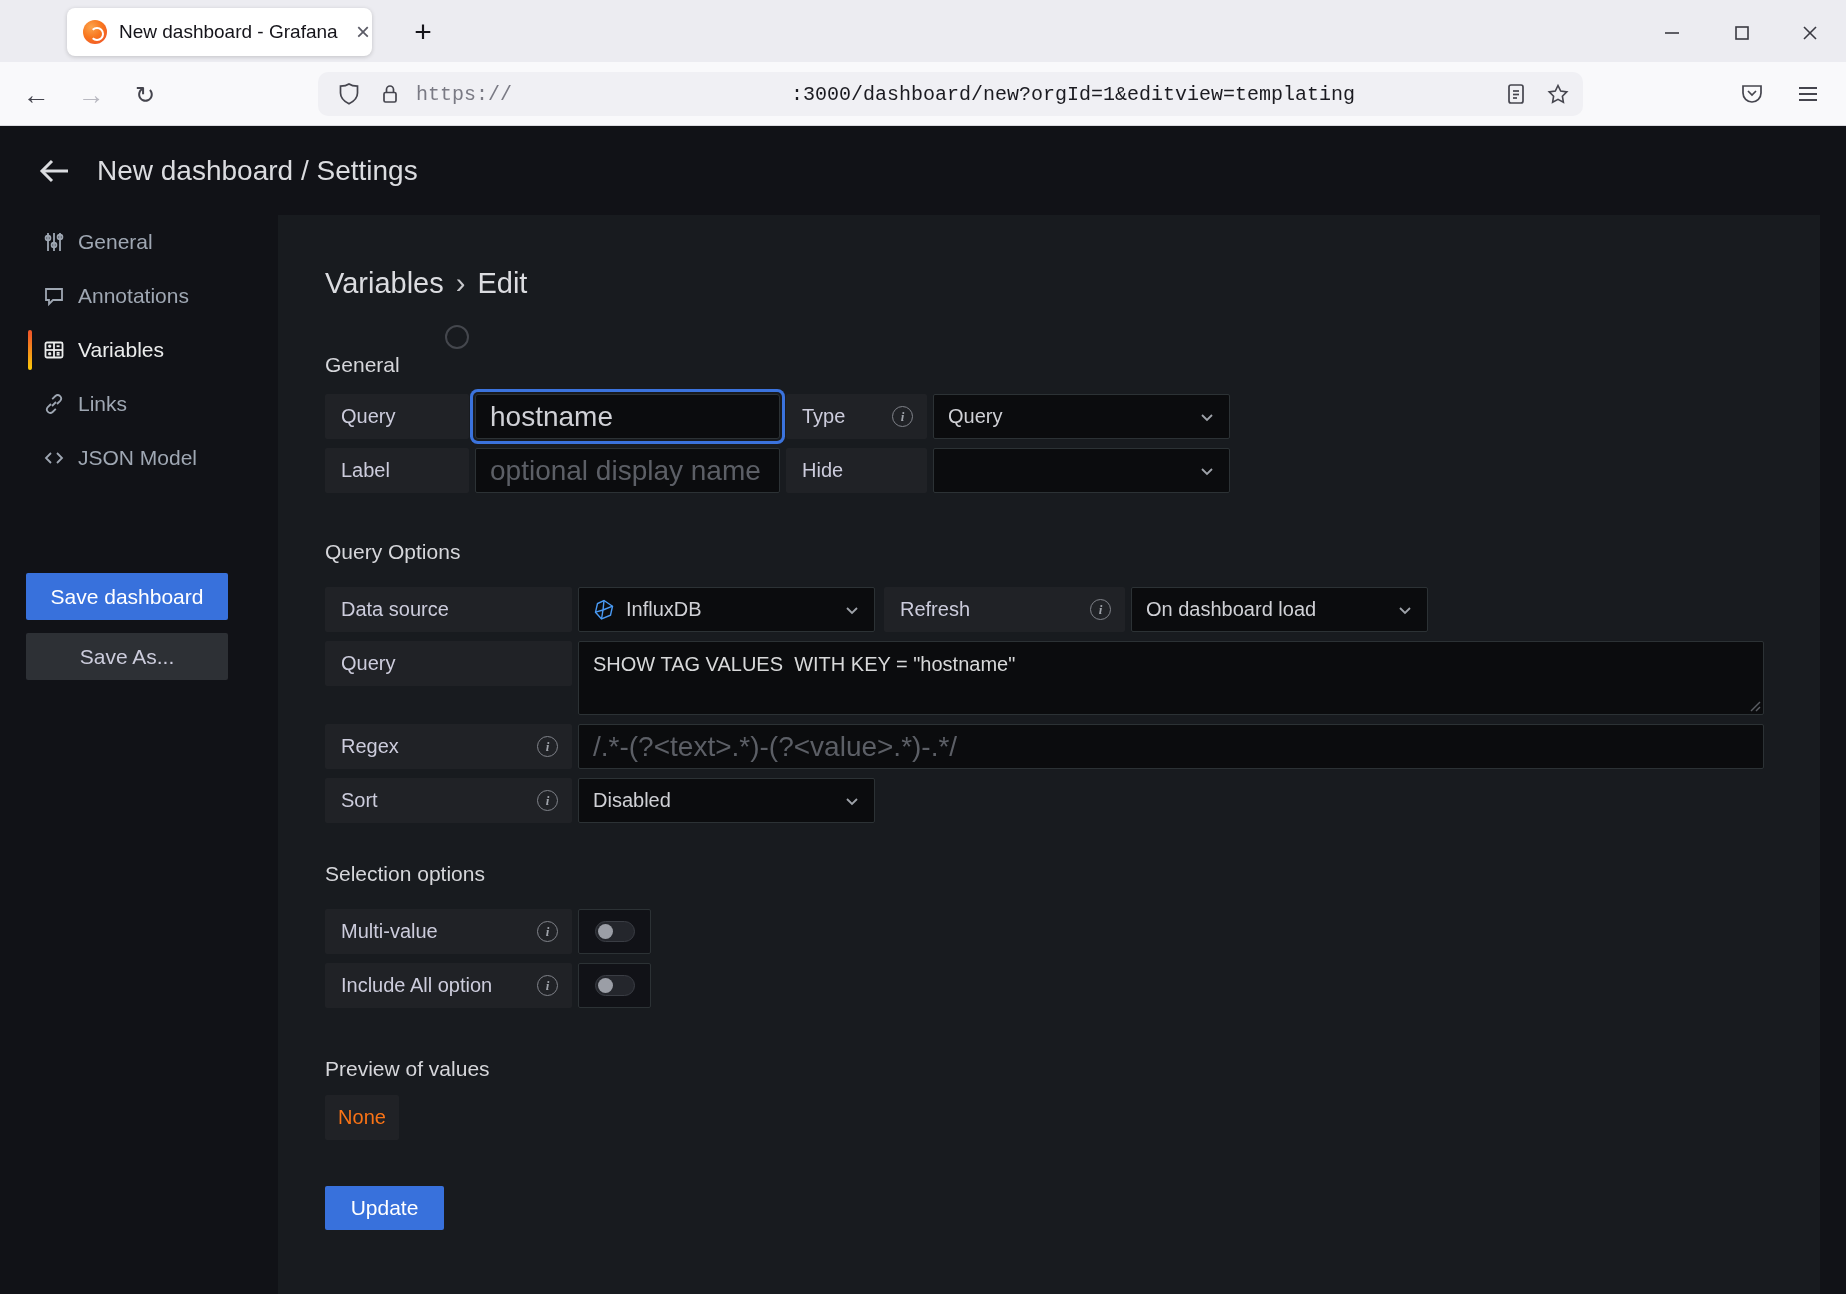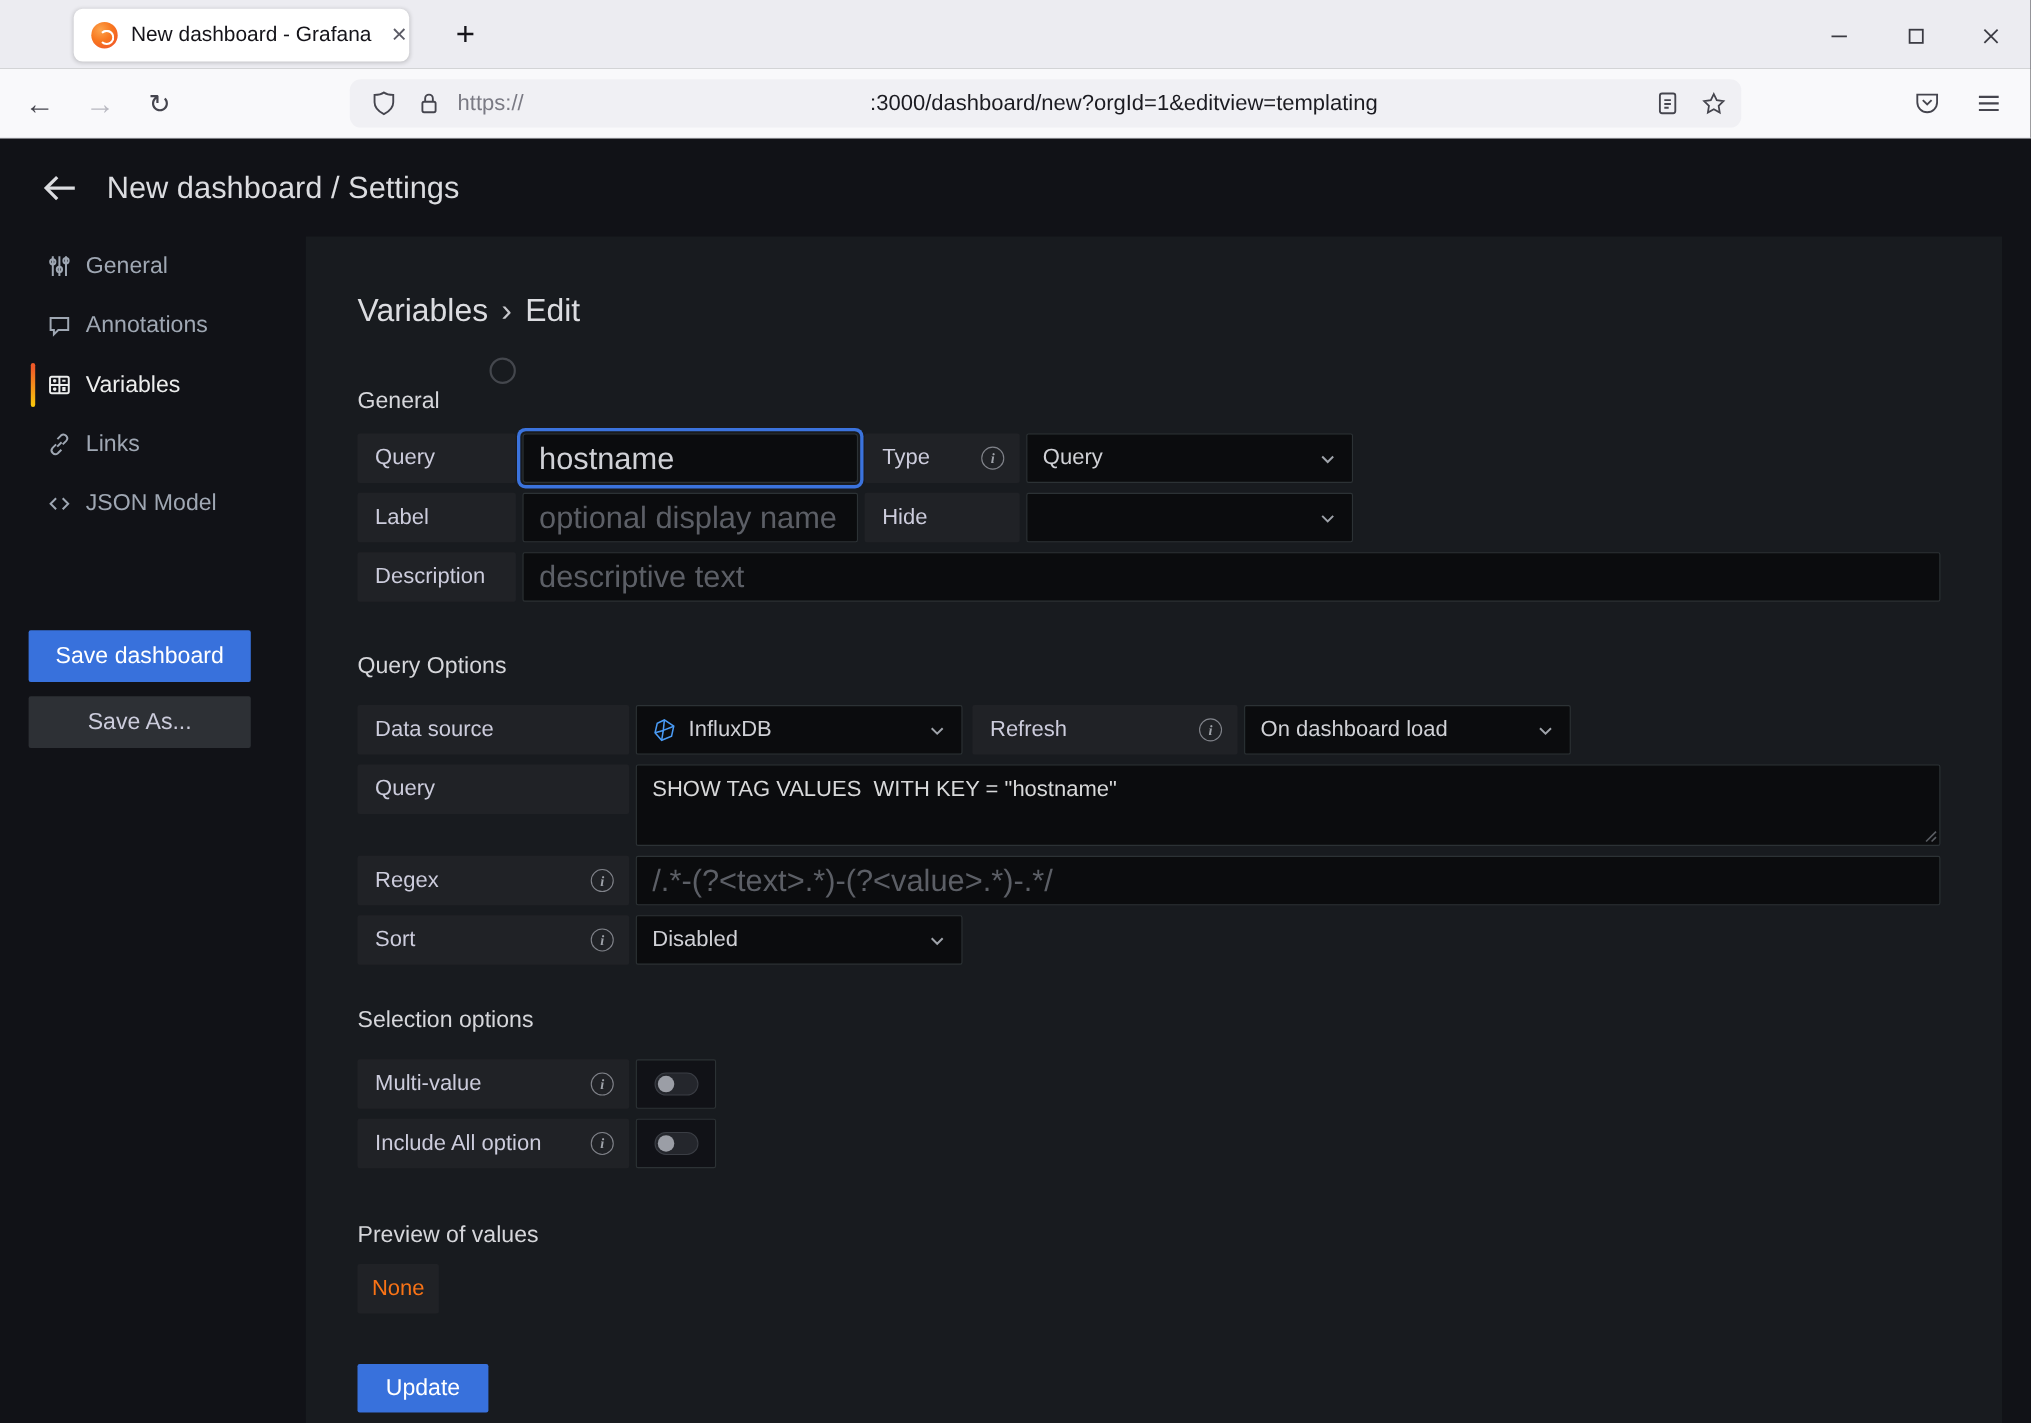--- a/index.html
+++ b/index.html
@@ -23,21 +23,21 @@
   .winctl { position:absolute; top:18px; width:48px; height:30px; display:flex; align-items:center; justify-content:center; }
   .winctl svg { stroke:#3a3a42; stroke-width:1.6; fill:none; }
   .wc-min { left:1648px; } .wc-max { left:1718px; } .wc-close { left:1786px; }
 
   .toolbar { position:absolute; left:0; top:62px; width:100%; height:64px; background:#f9f9fb;
     border-bottom:1px solid #dcdce1; }
   .navbtn { position:absolute; top:14px; width:38px; height:38px; display:flex; align-items:center;
     justify-content:center; font-size:27px; color:#45454e; border-radius:6px; }
   .nav-back { left:17px; } .nav-fwd { left:72px; color:#b9b9c1; } .nav-reload { left:126px; font-size:24px; }
   .urlbar { position:absolute; left:318px; top:10px; width:1265px; height:44px; background:#f0f0f4;
-    border-radius:10px; display:flex; align-items:center; }
+    border-radius:10px; display:flex; align-items:center;font-family:Liberation Mono, monospace; }
   .urlbar svg { flex:0 0 auto; }
   .u-shield { margin-left:20px; } .u-lock { margin-left:20px; }
   .u-proto { margin-left:16px; font-size:20px; color:#7a7a84; }
   .u-path { position:absolute; left:473px; font-size:20px; color:#1b1b21; white-space:nowrap; }
   .u-reader { position:absolute; left:1188px; } .u-star { position:absolute; left:1228px; }
   .toolicon { position:absolute; top:20px; } .t-pocket { left:1740px; } .t-menu { left:1796px; }
 
   
   .page { position:absolute; left:0; top:126px; width:1846px; height:1168px; background:#111217; color:#d8d9da; }
   .gf-header { position:absolute; left:0; top:0; width:100%; height:89px; display:flex; align-items:center; }
@@ -254,24 +254,20 @@
         <div class="flabel w144">Label</div>
         <input class="finput w305" placeholder="optional display name" style="">
         <div class="flabel w141">Hide</div>
         <div class="fselect">
           <span class="val"></span>
           <svg width="16" height="16" viewBox="0 0 16 16">
               <path d="M3 6 l5 5 5-5" fill="none" stroke="#9fa3aa" stroke-width="1.8"></path>
             </svg>
         </div>
       </div>
-      <div class="frow">
-        <div class="flabel w144">Description</div>
-        <input class="finput grow" placeholder="descriptive text" style="">
-      </div>
 
       <div class="section-head mt47 mb23">Query Options</div>
 
       <div class="frow">
         <div class="flabel w247">Data source</div>
         <div class="fselect">
           <span class="qsicon">
             <svg width="22" height="22" viewBox="0 0 22 22" fill="none" stroke="#4a9bf5" stroke-width="1.4">
               <path d="M11 1.5 L19.5 7.2 L17.5 16.2 L8.5 20 L2.5 13.2 L4.5 4.6 Z"></path>
               <path d="M11 1.5 L10 11 M19.5 7.2 L10 11 M8.5 20 L10 11 M2.5 13.2 L10 11"></path>

